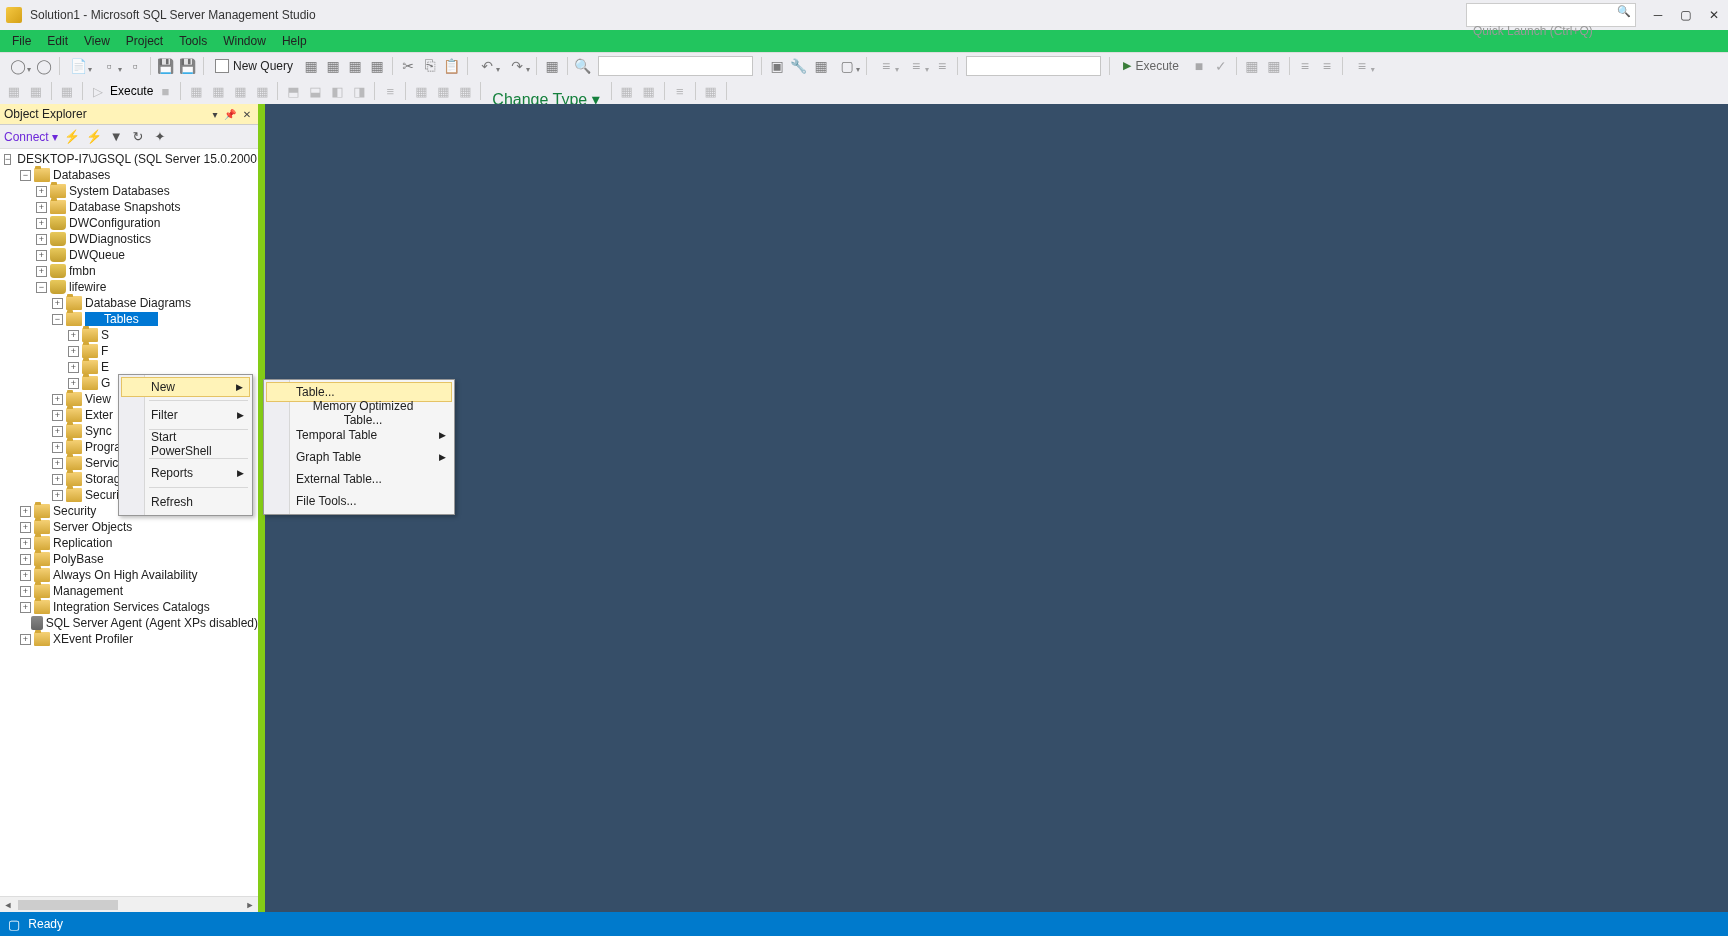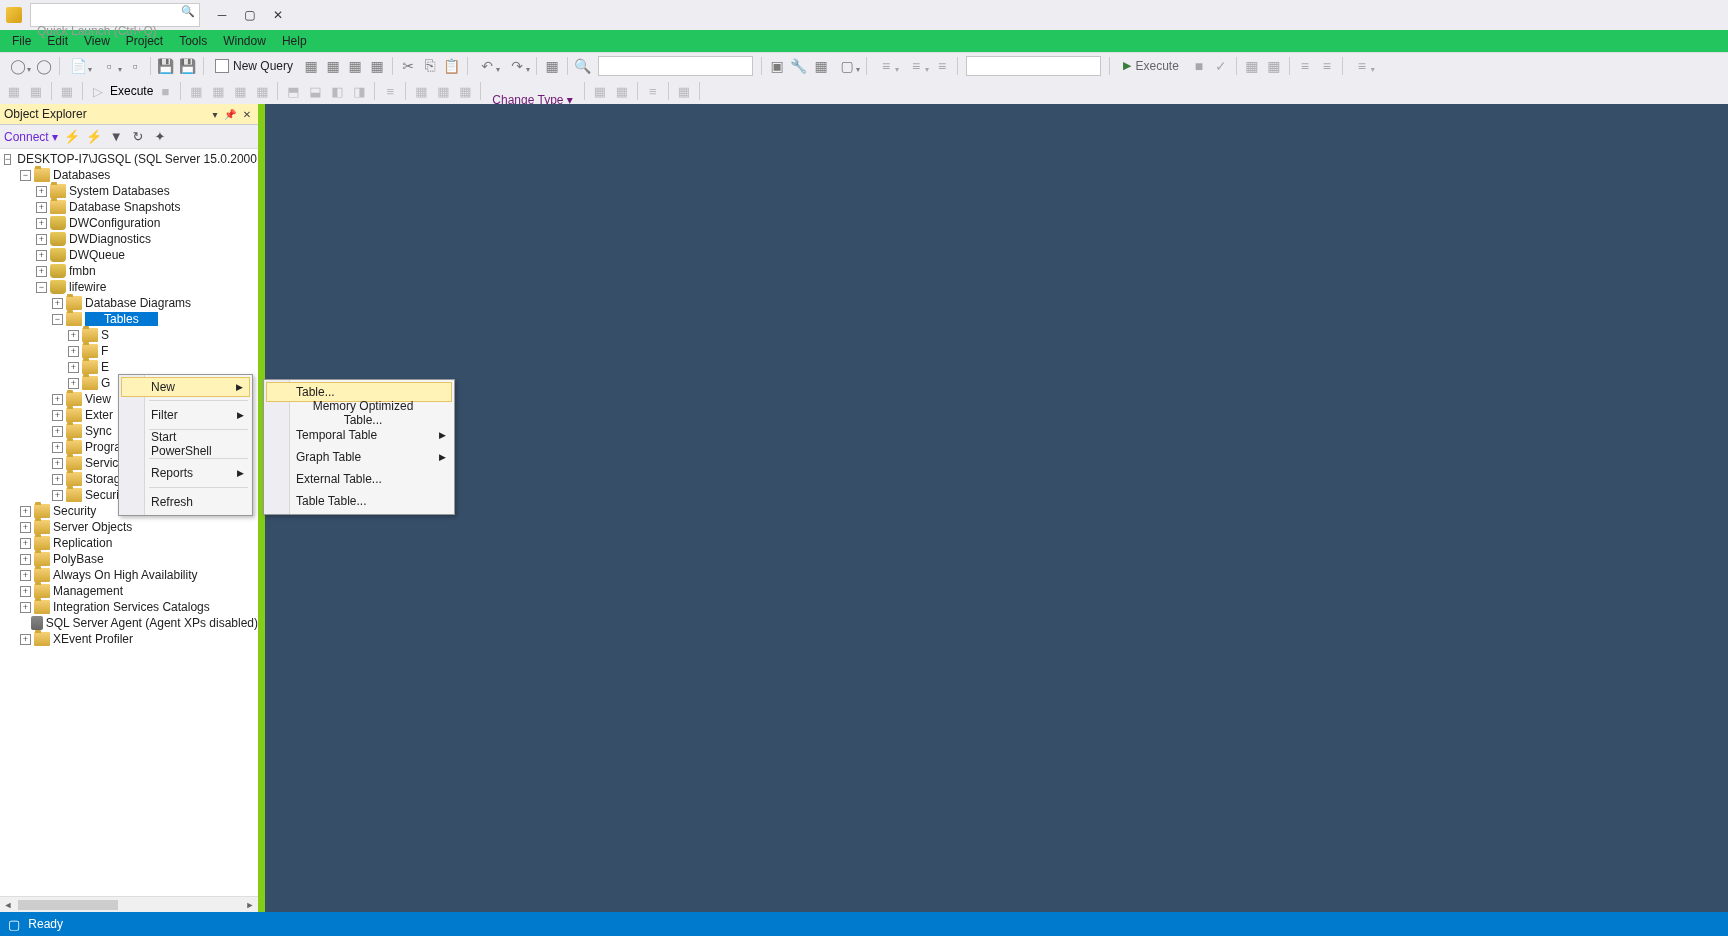--- a/index.html
+++ b/index.html
@@ -27,21 +27,21 @@
 .toolbar .new-query .nq-icon { width: 14px; height: 14px; background: #fff; border: 1px solid #888; position: relative; }
 .toolbar .combo { width: 155px; height: 20px; border: 1px solid #c5c5c5; background: #fff; margin: 0 3px; }
 .toolbar .combo.wide { width: 135px; }
 .toolbar .execute { display: flex; align-items: center; gap: 4px; padding: 0 8px; height: 22px; color: #666; }
 .toolbar .execute .play { color: #3a7d3a; font-size: 11px; }
 .toolbar .disabled { opacity: 0.45; }
 
 .toolbar2 { height: 26px; background: #eeeef2; display: flex; align-items: center; padding: 0 4px; gap: 2px; }
 .toolbar2 .tbtn { width: 20px; height: 20px; display: flex; align-items: center; justify-content: center; color: #888; opacity: 0.5; font-size: 13px; }
 .toolbar2 .sep { width: 1px; height: 18px; background: #ccc; margin: 0 3px; }
-.toolbar2 .change-type { padding: 0 6px; color: #701a75; font-size: 12px; margin-top: 17px; }
+.toolbar2 .change-type { padding: 0 6px; color: #15803d; font-size: 16px; margin-top: 17px; }
 
 
 .main { display: flex; height: calc(100% - 30px - 22px - 26px - 26px - 24px); }
 
 
 .oe { width: 265px; background: #fff; display: flex; flex-direction: column; border-right: 7px solid #84cc16; position: relative; }
 .oe-header { height: 21px; background: #fff3b8; display: flex; align-items: center; padding: 0 4px; border-bottom: 1px solid #ccc; }
 .oe-header .title { flex: 1; color: #222; font-size: 12px; }
 .oe-header .hbtn { width: 14px; height: 14px; font-size: 10px; color: #444; margin-left: 2px; cursor: pointer; display: flex; align-items: center; justify-content: center; }
 .oe-toolbar { height: 24px; background: #eeeef2; display: flex; align-items: center; padding: 0 4px; gap: 6px; border-bottom: 1px solid #ddd; }
@@ -88,20 +88,21 @@
 
 
 .statusbar { position: absolute; bottom: 0; left: 0; right: 0; height: 24px; background: #007acc; color: #fff; display: flex; align-items: center; padding: 0 8px; gap: 8px; }
 .statusbar .sicon { font-size: 13px; }
 </style>
 </head>
 <body>
 
 <div class="titlebar">
   <div class="app-icon"></div>
+  <div class="title">Solution1 - Microsoft SQL Server Management Studio</div>
   <div class="quick-launch">Quick Launch (Ctrl+Q)</div>
   <div class="win-btn">─</div>
   <div class="win-btn">▢</div>
   <div class="win-btn">✕</div>
 </div>
 
 <div class="menubar">
   <div class="menu">File</div>
   <div class="menu">Edit</div>
   <div class="menu">View</div>
@@ -436,21 +437,21 @@
         <span class="arrow">▶</span>
       </div>
     <div class="item">
         <span>Graph Table</span>
         <span class="arrow">▶</span>
       </div>
     <div class="item">
         <span>External Table...</span>
       </div>
     <div class="item">
-        <span>Table Table...</span>
+        <span>File Tools...</span>
       </div>
   </div>
 </div>
 
 <div class="statusbar">
   <span class="sicon">▢</span>
   <span>Ready</span>
 </div>
 
 </body></html>

